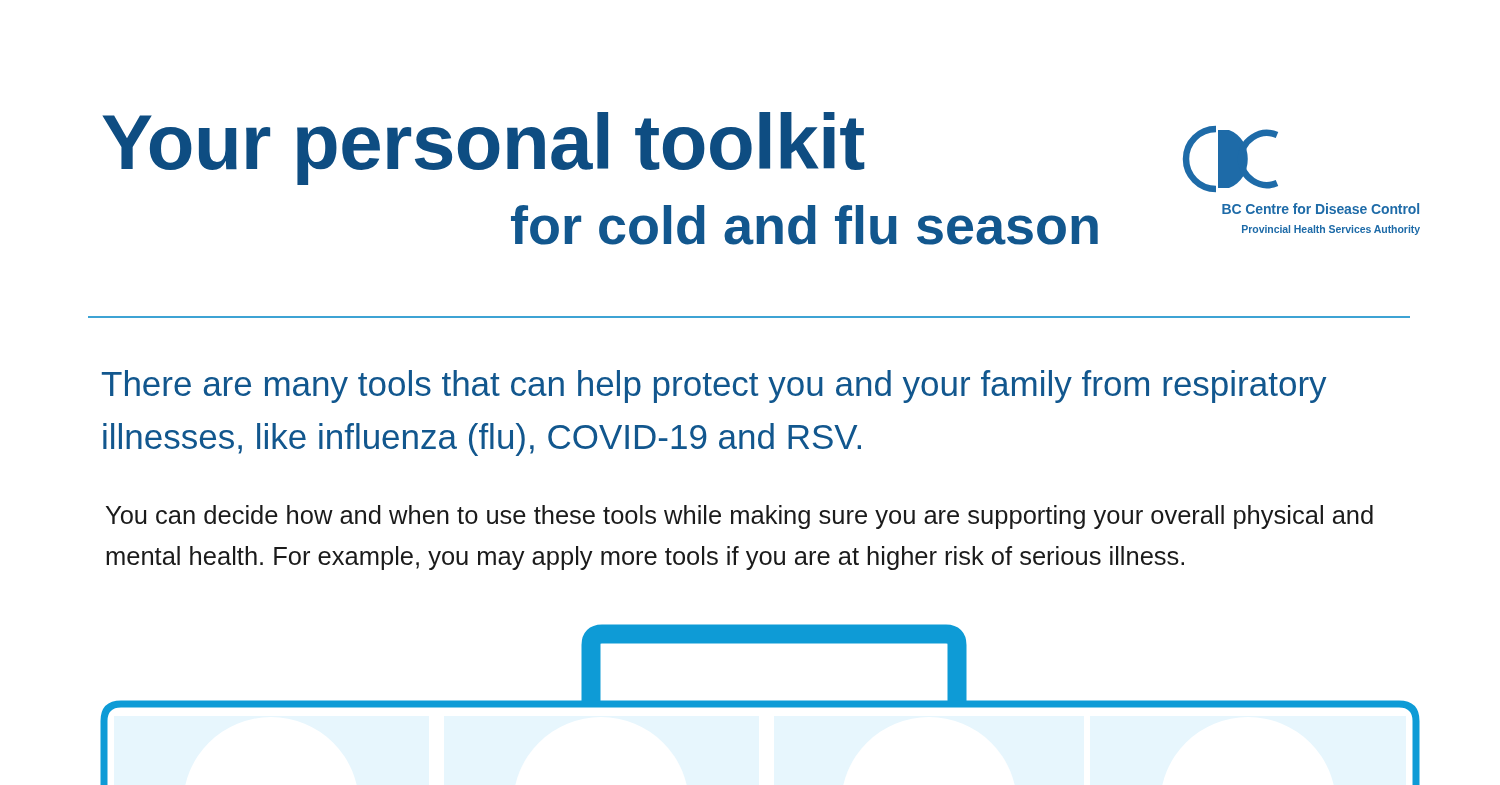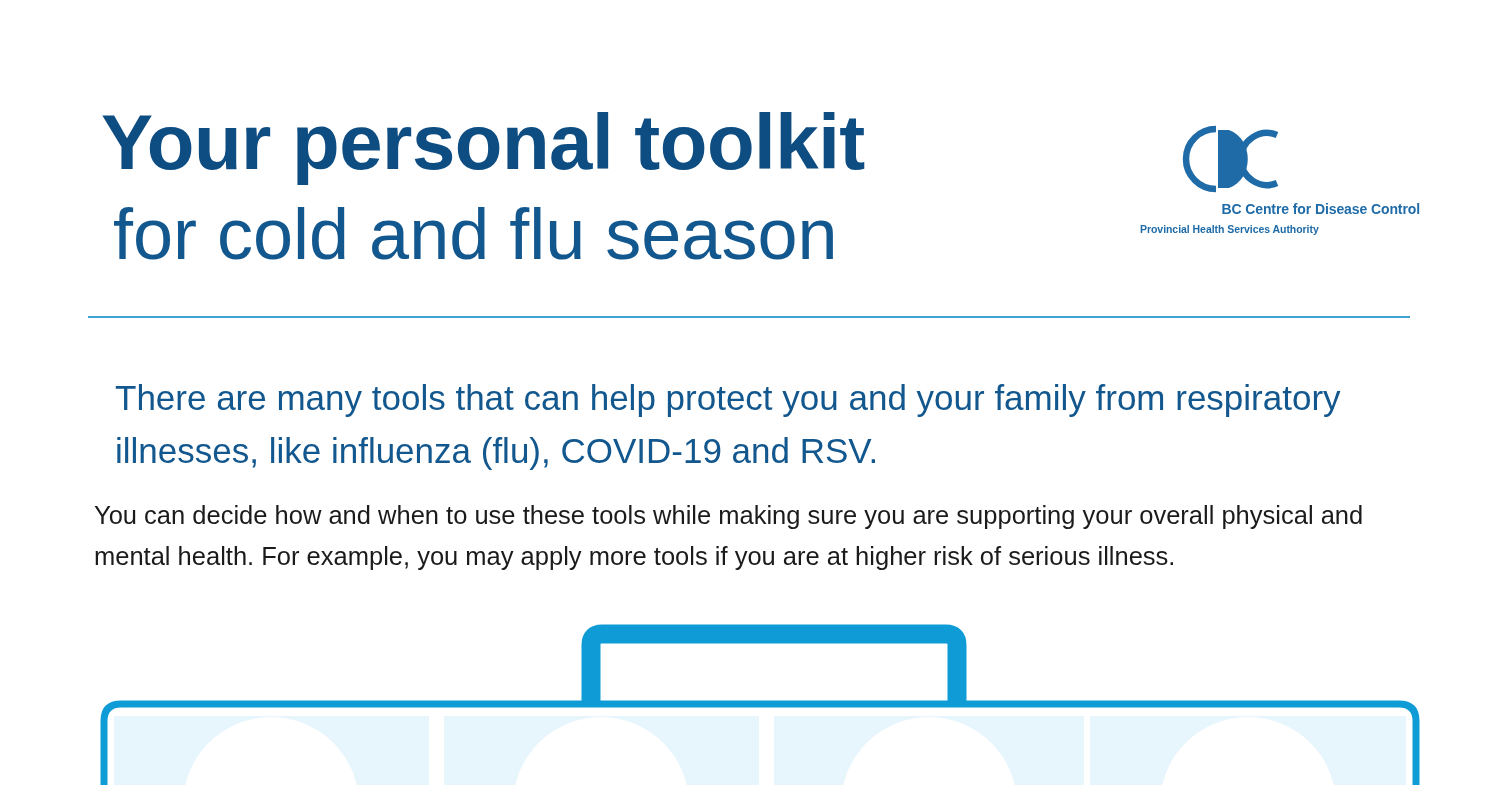--- a/index.html
+++ b/index.html
@@ -36,26 +36,27 @@
     font-size: 78px;
     font-weight: 700;
     color: #0E4D82;
     line-height: 0.98;
     letter-spacing: -0.5px;
     margin: 0;
     white-space: nowrap;
   }
 
   #page-subtitle {
-    font-size: 72px;
-    font-weight: 400;
+    font-size: 54px;
+    font-weight: 700;
     color: #12578E;
     line-height: 1.0;
     margin: 18px 0 0 12px;
     white-space: nowrap;
+    text-align: right;
   }
 
   
   #logo {
     position: absolute;
     left: 1140px;
     top: 125px;
     width: 280px;
     height: 115px;
   }
@@ -76,21 +77,21 @@
     font-weight: 700;
     color: #1E6BA8;
     letter-spacing: -0.1px;
     white-space: nowrap;
   }
   #logo-authority {
     position: absolute;
     left: 0;
     top: 98px;
     width: 280px;
-    text-align: left;
+    text-align: right;
     font-size: 10.5px;
     font-weight: 700;
     color: #1E6BA8;
     letter-spacing: -0.05px;
     white-space: nowrap;
   }
 
   
   #divider {
     position: absolute;
@@ -104,26 +105,26 @@
   
   #lead-paragraph {
     position: absolute;
     left: 101px;
     top: 357px;
     width: 1290px;
     font-size: 35px;
     font-weight: 400;
     color: #12578E;
     line-height: 1.52;
-    margin: 14px;
+    margin: 0;
   }
 
   #support-paragraph {
     position: absolute;
-    left: 94px;
+    left: 105px;
     top: 495px;
     width: 1300px;
     font-size: 25.5px;
     font-weight: 400;
     color: #1b1b1b;
     line-height: 1.62;
     margin: 0;
   }
 
   

